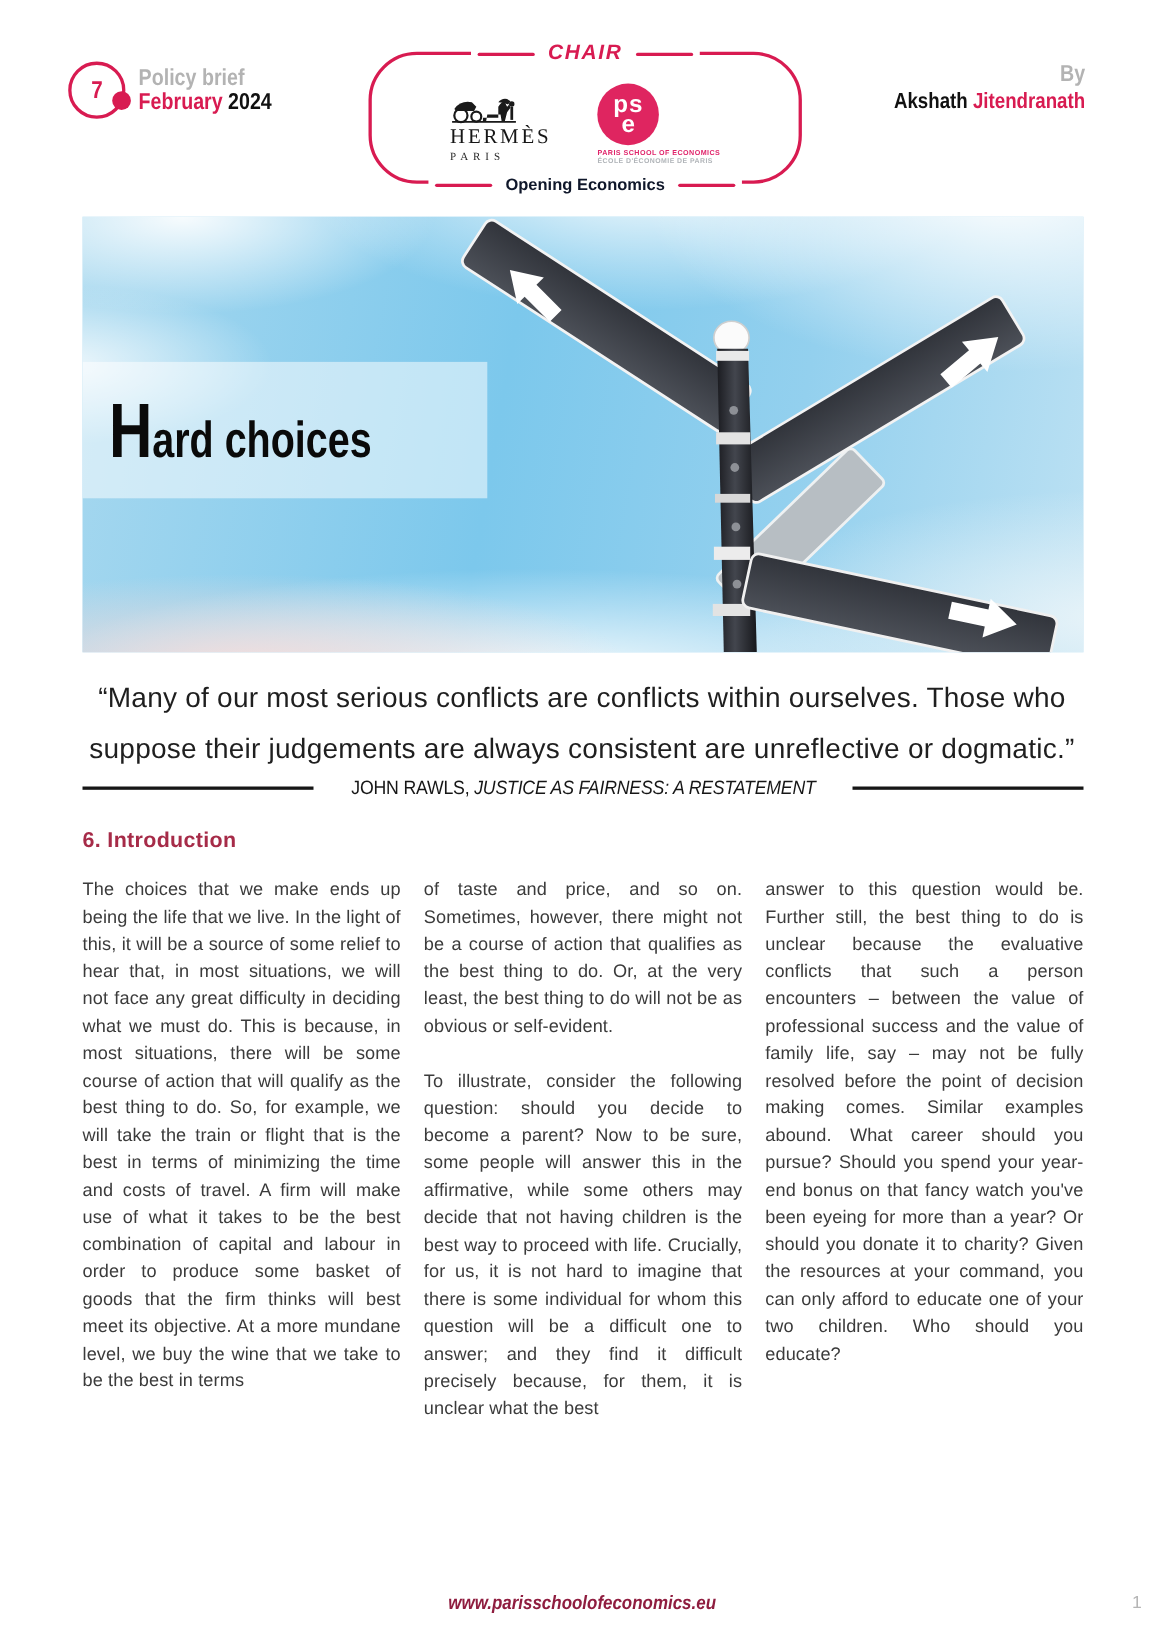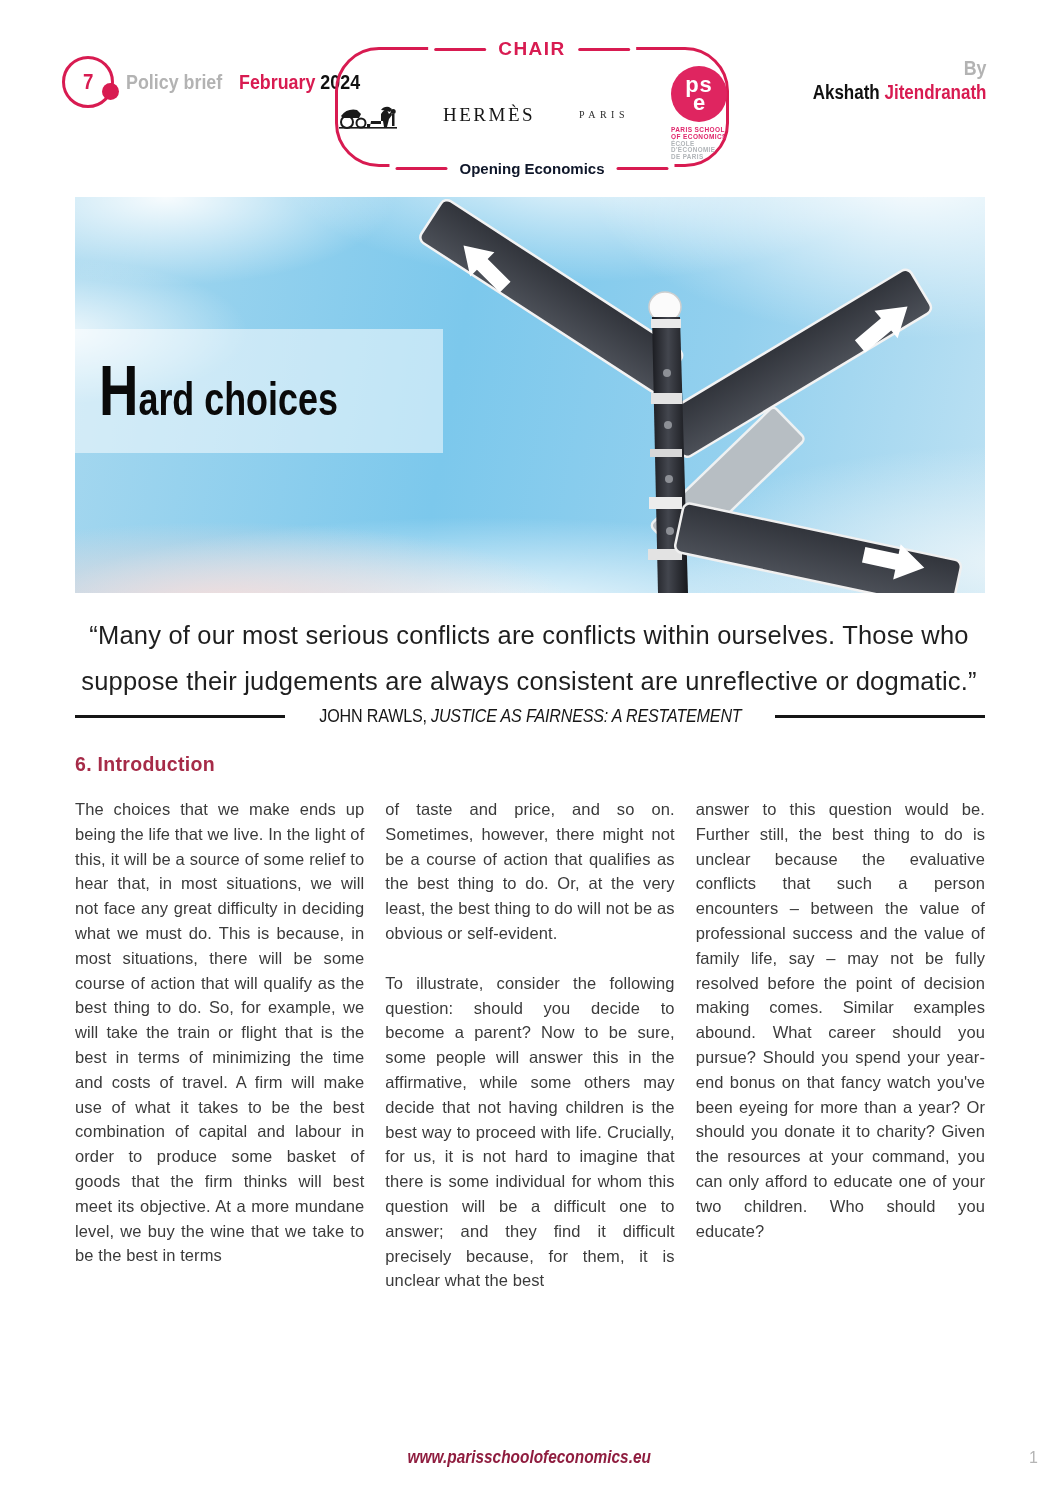--- a/index.html
+++ b/index.html
@@ -5,37 +5,37 @@
   html,body{margin:0;padding:0;background:#ffffff;}
   .page{position:relative;width:1058px;height:1497px;background:#fff;overflow:hidden;
         font-family:"Liberation Sans",sans-serif;}
 
   
   .brief-badge{position:absolute;left:62px;top:56px;display:flex;align-items:center;gap:12px;}
   .badge-circle{position:relative;width:46px;height:46px;border:3.5px solid #d81b51;border-radius:50%;
         display:flex;align-items:center;justify-content:center;}
   .badge-circle .num{color:#d81b51;font-weight:bold;font-size:22px;transform:scaleX(.85);}
   .badge-dot{position:absolute;right:-8px;top:24px;width:17px;height:17px;border-radius:50%;background:#d81b51;}
-  .brief-text{display:flex;flex-direction:row;line-height:1.05;}
+  .brief-text{display:flex;flex-direction:column;line-height:1.05;}
   .brief-label{color:#b3b3b3;font-weight:bold;font-size:21px;transform:scaleX(.85);transform-origin:left;}
   .brief-date{font-weight:bold;font-size:21px;transform:scaleX(.85);transform-origin:left;}
   .brief-date .month{color:#d81b51;}
   .brief-date .year{color:#111;}
 
   .chair-frame{position:absolute;left:335px;top:47px;width:388px;height:114px;
         border:3px solid #d81b51;border-radius:44px;}
   .frame-label{position:absolute;left:50%;transform:translateX(-50%);background:#fff;
         display:flex;align-items:center;gap:12px;padding:0 6px;white-space:nowrap;}
   .frame-label .dash{width:52px;height:3px;background:#d81b51;border-radius:2px;}
-  .frame-label.top{top:-12px;}
+  .frame-label.top{top:-12px;font-style:italic;}
   .frame-label.bottom{bottom:-13px;}
   .frame-label .t1{color:#d81b51;font-size:19px;font-weight:600;letter-spacing:1.5px;}
   .frame-label .t2{color:#0f172a;font-size:15px;font-weight:600;}
   .chair-inner{display:flex;align-items:center;justify-content:center;gap:42px;height:100%;padding-top:6px;}
-  .hermes{display:flex;align-items:center;line-height:1;gap:44px;}
+  .hermes{display:flex;flex-direction:column;align-items:flex-start;line-height:1;}
   .hermes .name{font-family:"Liberation Serif",serif;font-size:19px;letter-spacing:2.5px;color:#161616;margin-top:2px;}
   .hermes .city{font-family:"Liberation Serif",serif;font-size:10px;letter-spacing:4.5px;color:#2b2b2b;margin-top:4px;}
   .pse{display:flex;flex-direction:column;align-items:flex-start;line-height:1;}
   .pse-circle{width:56px;height:56px;border-radius:50%;background:#df2560;display:flex;flex-direction:column;
         align-items:center;justify-content:center;color:#fff;font-weight:bold;}
   .pse-circle .m1{font-size:22px;line-height:.8;letter-spacing:1px;}
   .pse-circle .m2{font-size:22px;line-height:.8;}
   .pse .l1{color:#e0256b;font-size:6.5px;font-weight:bold;letter-spacing:.4px;margin-top:5px;}
   .pse .l2{color:#b0b4b8;font-size:6.3px;font-weight:bold;letter-spacing:.4px;margin-top:1px;}
 

